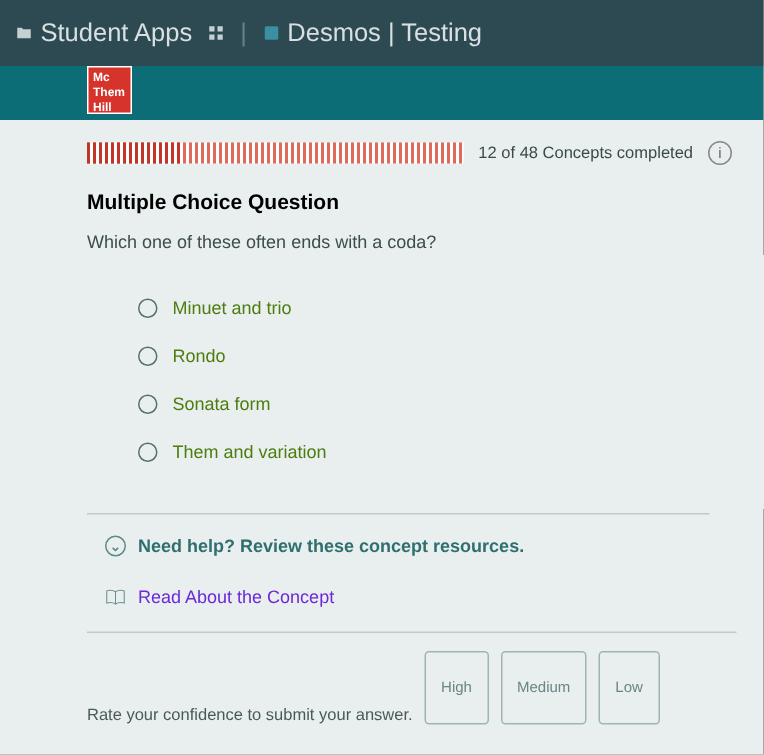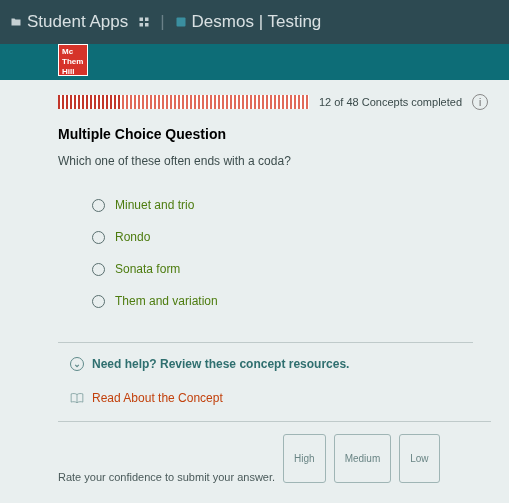--- a/index.html
+++ b/index.html
@@ -97,21 +97,21 @@
   }
   .help-title {
     font-size: 12px; font-weight:600; color:#2f6f6f;
     display:flex; align-items:center; gap:8px; margin-bottom:14px;
   }
   .chev {
     width:14px; height:14px; border:1px solid #5f8a8a; border-radius:50%;
     display:flex; align-items:center; justify-content:center; font-size:9px; color:#5f8a8a;
   }
   .resource-link {
-    font-size:12px; color:#c2410c; display:flex; align-items:center; gap:8px;
+    font-size:12px; color:#6d28d9; display:flex; align-items:center; gap:8px;
     padding:6px 0;
   }
   .book-icon { width:14px; height:12px; fill:none; stroke:#6a8f8f; stroke-width:1.2;}
   .confidence-bar {
     border-top:1px solid #bfcaca;
     margin-right:0;
     padding: 12px 8px 0 0;
     display:flex; align-items:flex-end; gap:8px;
     font-size:11px; color:#4a5a5a;
   }

